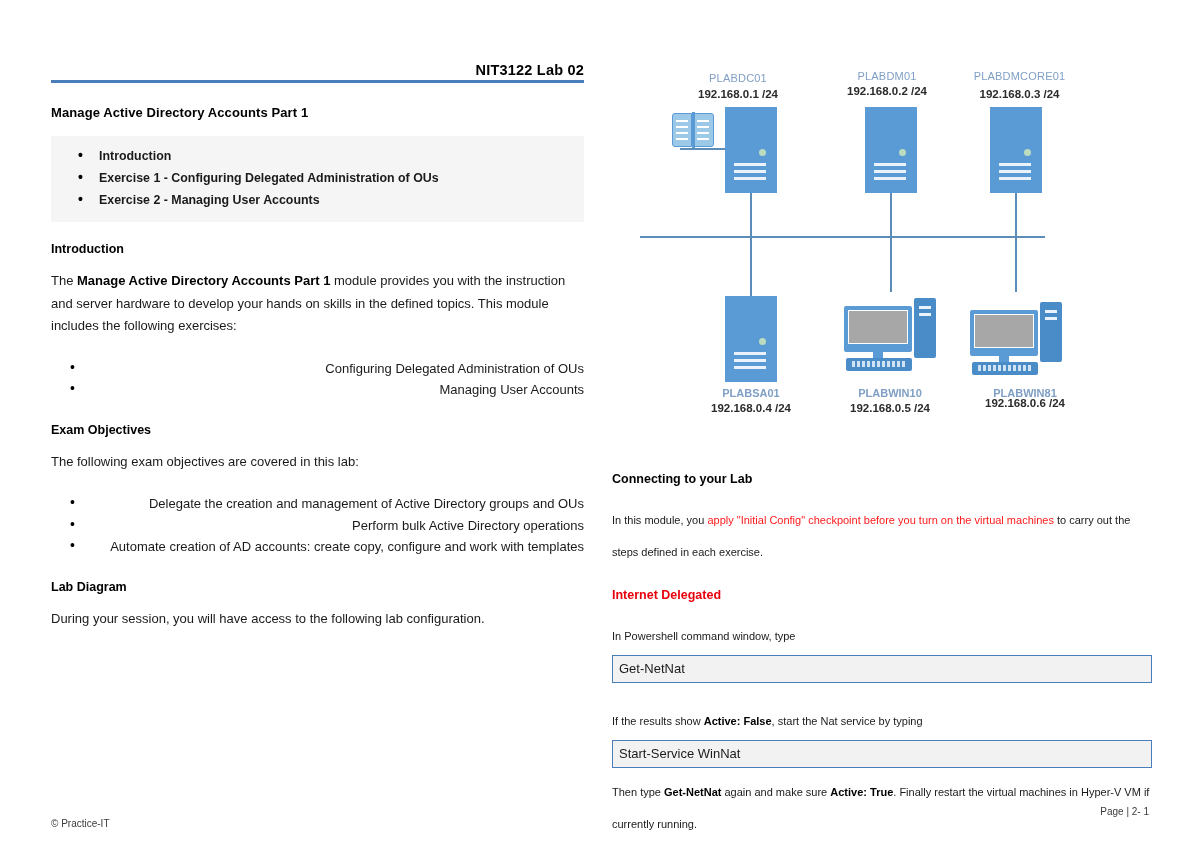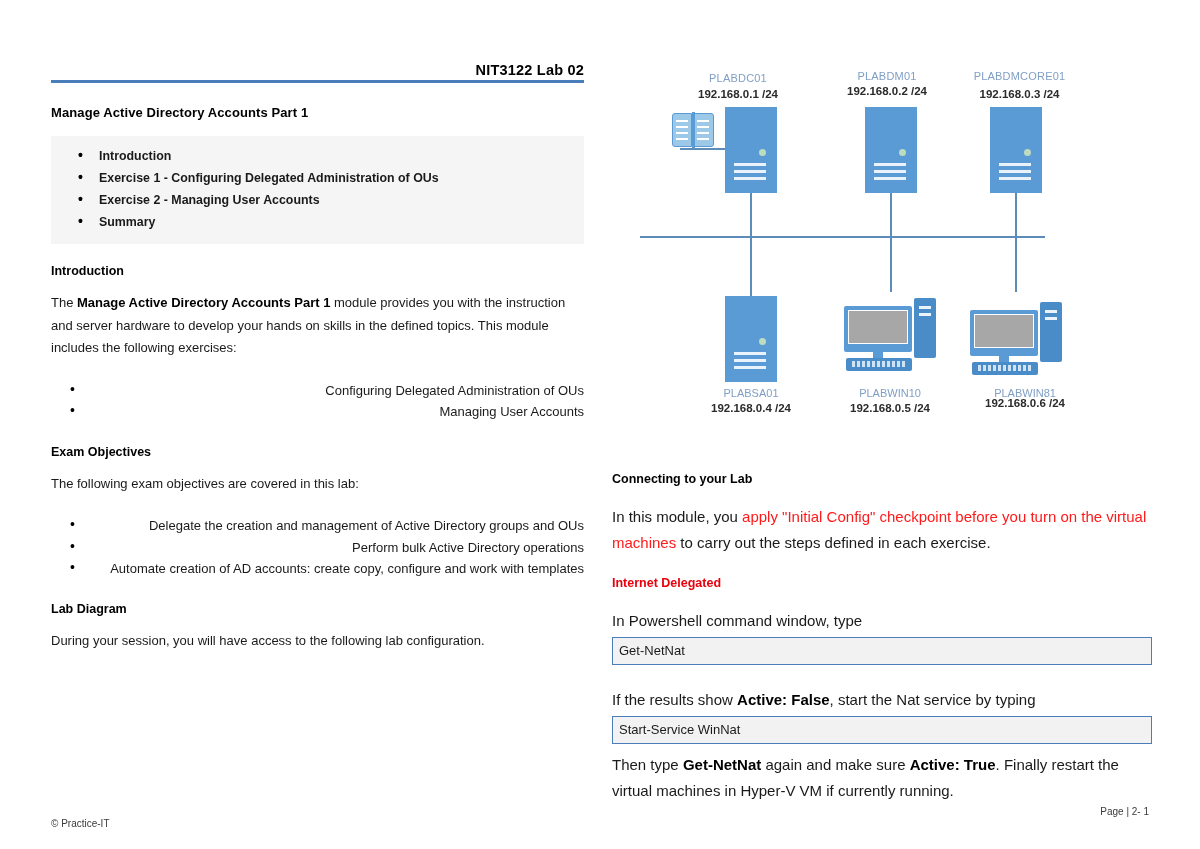--- a/index.html
+++ b/index.html
@@ -134,20 +134,21 @@
     font-weight: bold;
     color: #2b2b2b;
     white-space: nowrap;
   }
   .bottom-label {
     position: absolute;
     text-align: center;
     font-size: 11px;
     color: #7f9fc4;
     white-space: nowrap;
+    font-weight: bold;
   }
 
   .bus-h {
     position: absolute;
     height: 2px;
     background: #5b8db8;
   }
   .drop {
     position: absolute;
     width: 2px;
@@ -284,22 +285,22 @@
 
   
   .r-head {
     font-size: 12.5px;
     font-weight: bold;
     color: #000;
     margin: 0 0 18px 0;
   }
   .r-head.red { color: #e8000d; }
   p.r-body {
-    font-size: 15px;
-    line-height: 26px;
+    font-size: 11px;
+    line-height: 32px;
     margin: 0 0 20px 0;
     color: #1a1a1a;
   }
   p.r-body.tight { margin-bottom: 3px; }
   .red { color: #ff1a1a; }
 
   .cmd-box {
     border: 1.5px solid #4a7ebb;
     background: #f2f2f2;
     font-size: 13px;
@@ -336,21 +337,20 @@
     <div class="doc-title">NIT3122 Lab 02</div>
     <div class="title-rule"></div>
 
     <div class="h-section">Manage Active Directory Accounts Part 1</div>
 
     <div class="toc-box">
       <ul class="bullets bold">
         <li>Introduction</li>
         <li>Exercise 1 - Configuring Delegated Administration of OUs</li>
         <li>Exercise 2 - Managing User Accounts</li>
-        <li>Summary</li>
       </ul>
     </div>
 
     <div class="h-sub" style="margin-top:0;">Introduction</div>
 
     <p class="body gap"><span>The </span><b class="strong">Manage Active Directory Accounts Part 1</b><span> module provides you with the instruction and server hardware to develop your hands on skills in the defined topics. This module includes the following exercises:</span></p>
 
     <ul class="bullets plain">
       <li>Configuring Delegated Administration of OUs</li>
       <li>Managing User Accounts</li>

